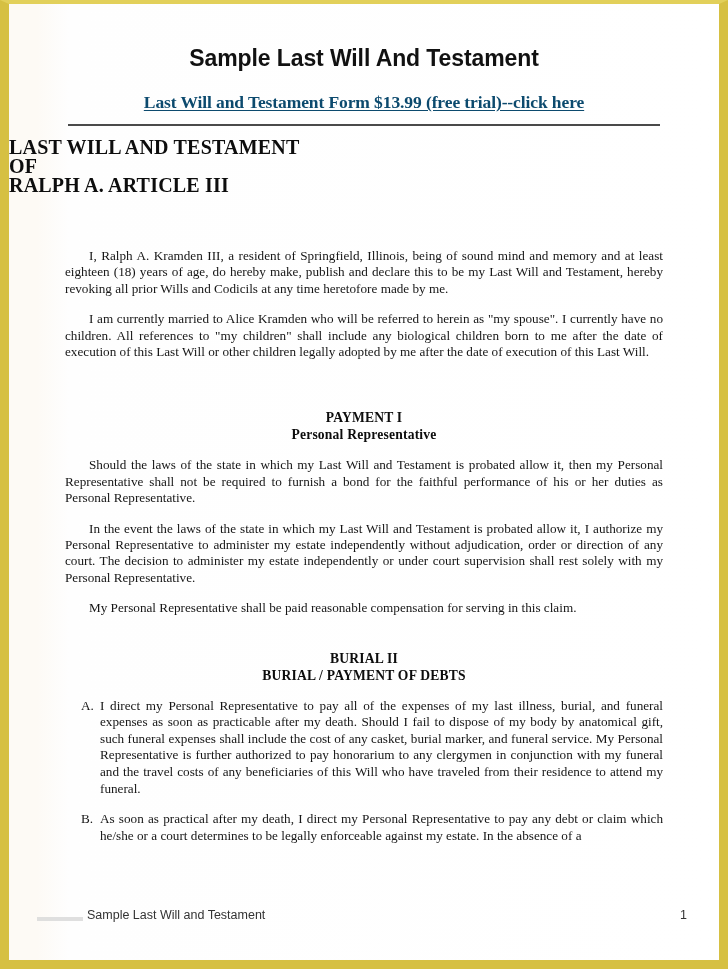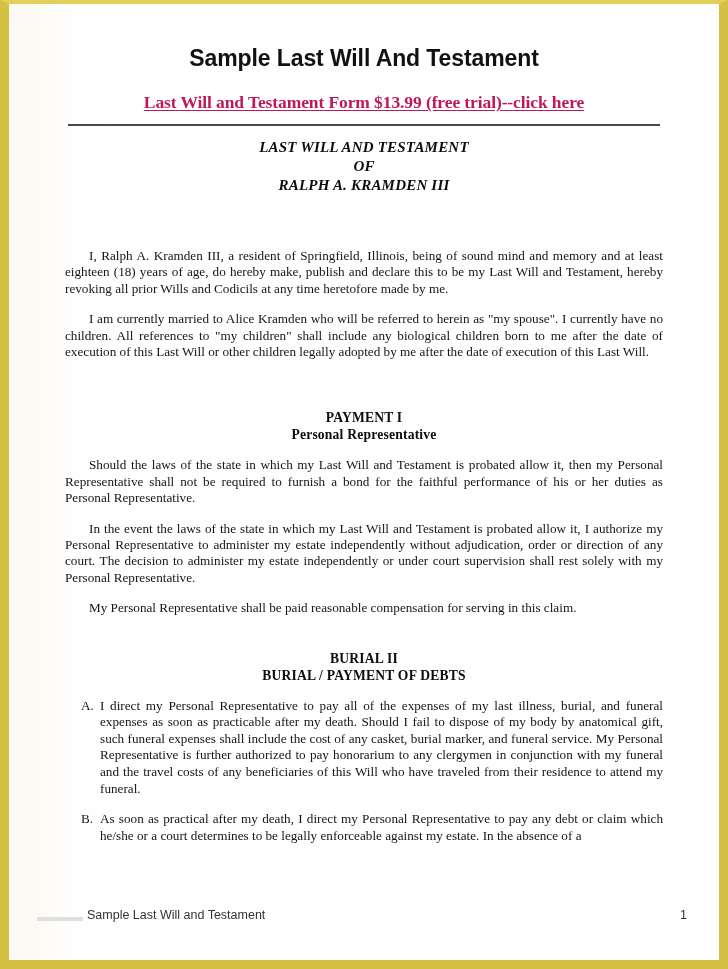--- a/index.html
+++ b/index.html
@@ -57,45 +57,44 @@
   }
 
   .promo-link-row {
     text-align: center;
     margin-top: 20px;
   }
   .promo-link {
     font-family: "Liberation Serif", serif;
     font-weight: bold;
     font-size: 17.5px;
-    color: #be185d;
+    color: #0c4a6e;
     text-decoration: underline;
     text-underline-offset: 2px;
     cursor: pointer;
     letter-spacing: -0.1px;
   }
 
   .rule {
     height: 0;
     border: 0;
     border-top: 2px solid #4a4a4a;
     width: 592px;
     margin: 11px auto 0 auto;
   }
 
   
   .caption-block {
-    text-align: center;
+    text-align: left;
     margin-top: 12px;
     font-weight: bold;
-    font-size: 15px;
+    font-size: 20px;
     line-height: 19px;
     color: #0d0d0d;
     letter-spacing: 0.2px;
-    font-style: italic;
   }
   .caption-block div { margin: 0; }
 
   
   .body-area {
     margin: 0 auto;
     width: 598px;
     color: #151515;
   }
 
@@ -185,21 +184,21 @@
 
     <div class="promo-link-row">
       <a class="promo-link">Last Will and Testament Form $13.99 (free trial)--click here</a>
     </div>
 
     <hr class="rule">
 
     <div class="caption-block">
       <div>LAST WILL AND TESTAMENT</div>
       <div>OF</div>
-      <div>RALPH A. KRAMDEN III</div>
+      <div>RALPH A. ARTICLE III</div>
     </div>
 
     <div class="body-area">
 
       <p class="para" style="margin-top:53px;font-family:Liberation Serif, serif;">I, Ralph A. Kramden III, a resident of Springfield, Illinois, being of sound mind and memory and at least eighteen (18) years of age, do hereby make, publish and declare this to be my Last Will and Testament, hereby revoking all prior Wills and Codicils at any time heretofore made by me.</p>
 
       <p class="para spaced">I am currently married to Alice Kramden who will be referred to herein as "my spouse". I currently have no children. All references to "my children" shall include any biological children born to me after the date of execution of this Last Will or other children legally adopted by me after the date of execution of this Last Will.</p>
 
       <div class="article-head" style="margin-top:49px;">
         <div>PAYMENT I</div>

